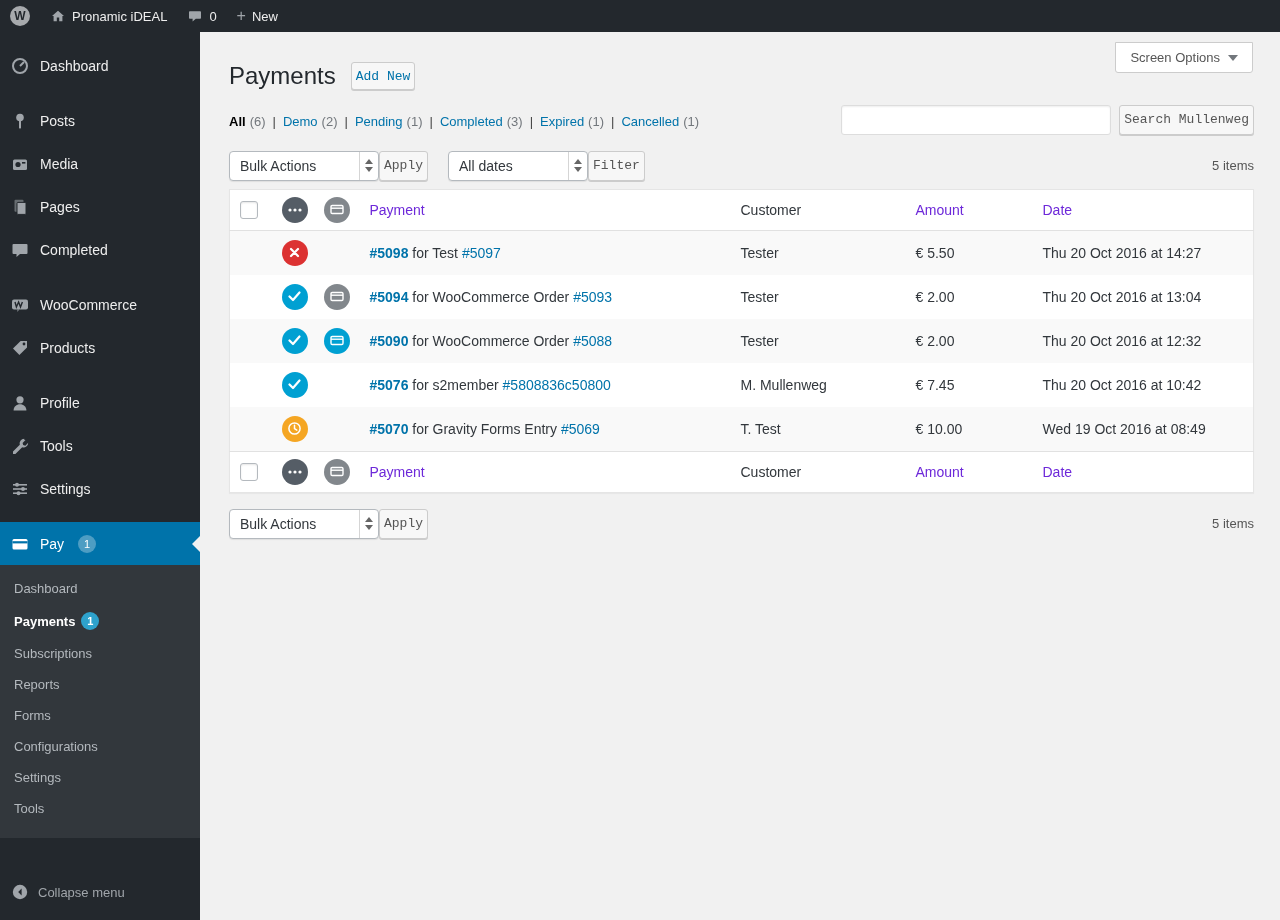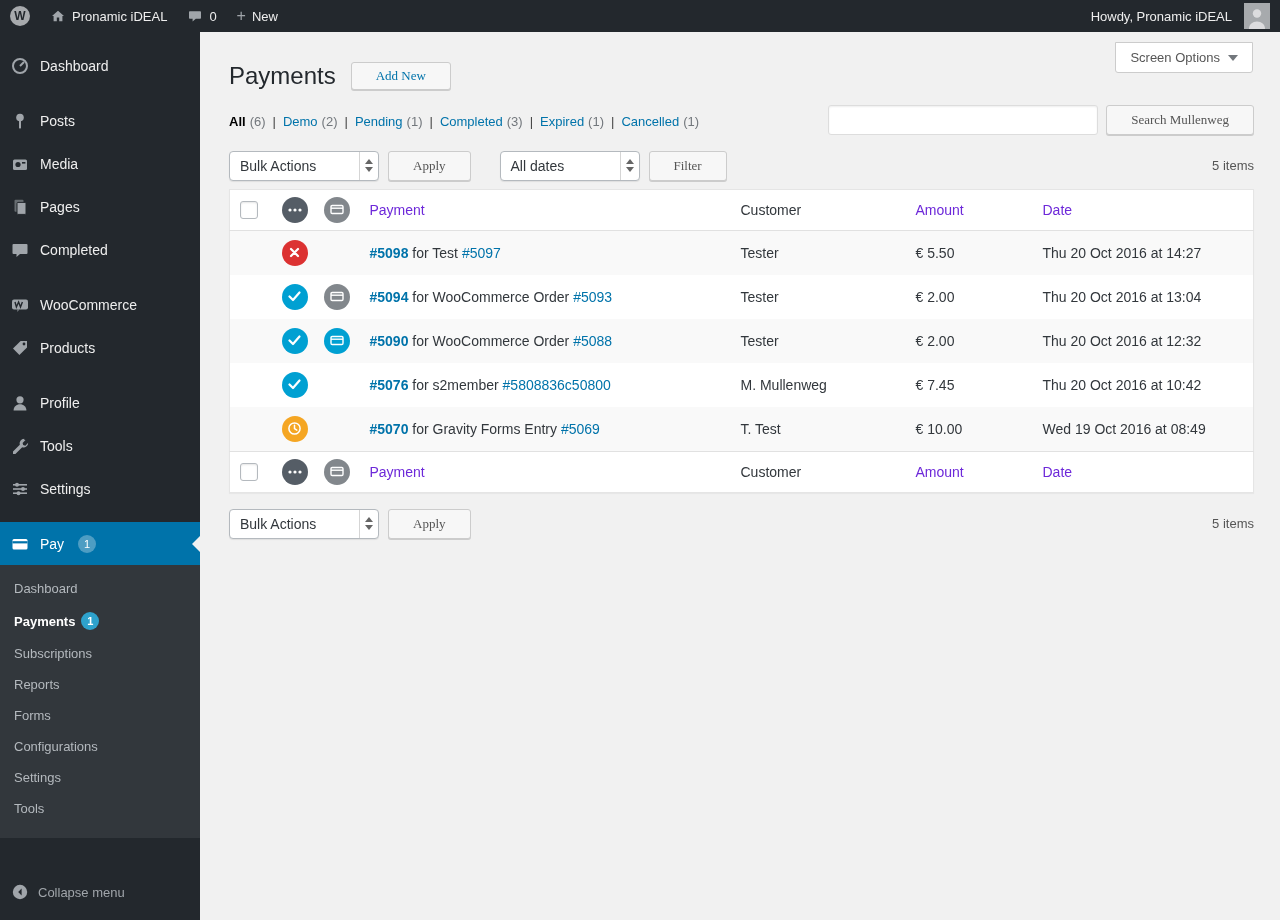--- a/index.html
+++ b/index.html
@@ -37,36 +37,36 @@
     color:#a0a5aa;font-size:13px;cursor:pointer;}
   .collapse .mi-icon{color:#a0a5aa;}
   
   #main{flex:1;position:relative;background:#f1f1f1;overflow:hidden;}
   .screen-options{position:absolute;top:10px;right:27px;background:#fff;border:1px solid #ccc;
     border-radius:0 0 3px 3px;padding:7px 14px;font-size:13px;color:#555;display:flex;align-items:center;gap:8px;cursor:pointer;}
   .tri-down{width:0;height:0;border-left:5px solid transparent;border-right:5px solid transparent;border-top:6px solid #72777c;}
   .content-inner{padding:0 26px 0 29px;}
   .title-row{display:flex;align-items:center;gap:15px;margin-top:30px;}
   .page-title{font-size:24px;font-weight:400;color:#23282d;margin:0;line-height:1.2;}
-  .btn{display:inline-flex;align-items:center;height:30px;padding:0 24px;background:#f7f7f7;border:1px solid #ccc;
-    border-radius:3px;color:#555;font-size:13px;box-shadow:0 1px 0 #ccc;cursor:pointer;font-family:Liberation Serif, serif;box-sizing:border-box;}
+  .btn{display:inline-flex;align-items:center;height:30px;padding:0 4px;background:#f7f7f7;border:1px solid #ccc;
+    border-radius:3px;color:#555;font-size:13px;box-shadow:0 1px 0 #ccc;cursor:pointer;font-family:Liberation Mono, monospace;box-sizing:border-box;}
   .btn.add-new{height:28px;color:#0073aa;}
   .filter-row{display:flex;justify-content:space-between;align-items:flex-end;margin-top:14px;}
   .subsubsub{list-style:none;margin:0 0 6px;padding:0;display:flex;font-size:13px;}
   .subsubsub li{display:flex;align-items:center;}
   .subsubsub li+li::before{content:"|";margin:0 7px;color:#444;}
   .subsubsub a{color:#0073aa;}
   .subsubsub .active .lbl{color:#000;font-weight:bold;}
   .cnt{color:#72777c;margin-left:4px;}
   .search-box{display:flex;align-items:center;gap:8px;}
   .search-input{width:270px;height:30px;border:1px solid #ddd;border-radius:3px;background:#fff;
     box-shadow:inset 0 1px 2px rgba(0,0,0,.07);padding:0 8px;font-size:13px;box-sizing:border-box;font-family:inherit;}
   .tablenav{display:flex;justify-content:space-between;align-items:center;margin-top:16px;}
   .tablenav.top{margin-bottom:8px;}
-  .nav-left{display:flex;align-items:center;gap:9px;}
+  .nav-left{display:flex;align-items:center;}
   .select{display:inline-flex;align-items:center;justify-content:space-between;height:30px;background:#fff;
     border:1px solid #b4b9be;border-radius:4px;padding-left:10px;font-size:14px;color:#32373c;
     box-shadow:0 1px 1px rgba(0,0,0,.08);cursor:pointer;box-sizing:border-box;}
   .select-bulk{min-width:150px;}
   .select-dates{min-width:140px;margin-left:20px;}
   .stepper{display:flex;flex-direction:column;align-items:center;justify-content:center;gap:3px;
     align-self:stretch;border-left:1px solid #d5d5d5;margin-left:10px;padding:0 5px;}
   .st-up{width:0;height:0;border-left:4px solid transparent;border-right:4px solid transparent;border-bottom:5px solid #666;}
   .st-dn{width:0;height:0;border-left:4px solid transparent;border-right:4px solid transparent;border-top:5px solid #666;}
   .items-count{font-size:13px;color:#555;}
@@ -114,31 +114,20 @@
       <svg width="16" height="16" viewBox="0 0 20 20">
           <path fill="currentColor" d="M3.5 4h13a1 1 0 0 1 1 1v7.5a1 1 0 0 1-1 1H11l-4 3.5v-3.5H3.5a1 1 0 0 1-1-1V5a1 1 0 0 1 1-1z"></path>
         </svg>
       <span>0</span>
     </span>
     <span class="ab-item">
       <span class="plus-glyph">+</span>
       <span>New</span>
     </span>
   </div>
-  <div class="ab-group">
-    <span class="ab-item">
-      <span>Howdy, Pronamic iDEAL</span>
-      <span class="avatar">
-        <svg width="24" height="24" viewBox="0 0 24 24">
-            <circle cx="12" cy="8.5" r="4.2" fill="#dcdcde"></circle>
-            <path d="M4 24c0-4.6 3.6-7.4 8-7.4s8 2.8 8 7.4z" fill="#dcdcde"></path>
-          </svg>
-      </span>
-    </span>
-  </div>
 </div>
 
 <div id="frame">
 
   <aside id="sidebar">
     <div class="menu">
       <a class="mi">
         <span class="mi-icon">
             <svg width="20" height="20" viewBox="0 0 20 20">
               <circle cx="10" cy="10" r="7" fill="none" stroke="currentColor" stroke-width="2"></circle>

